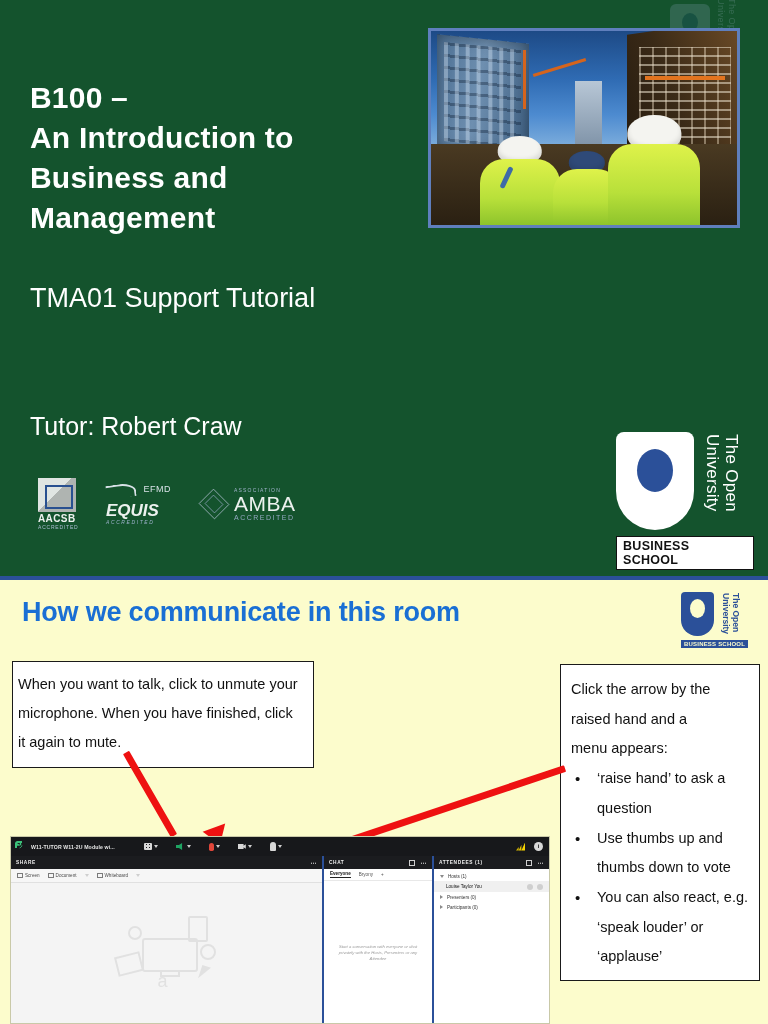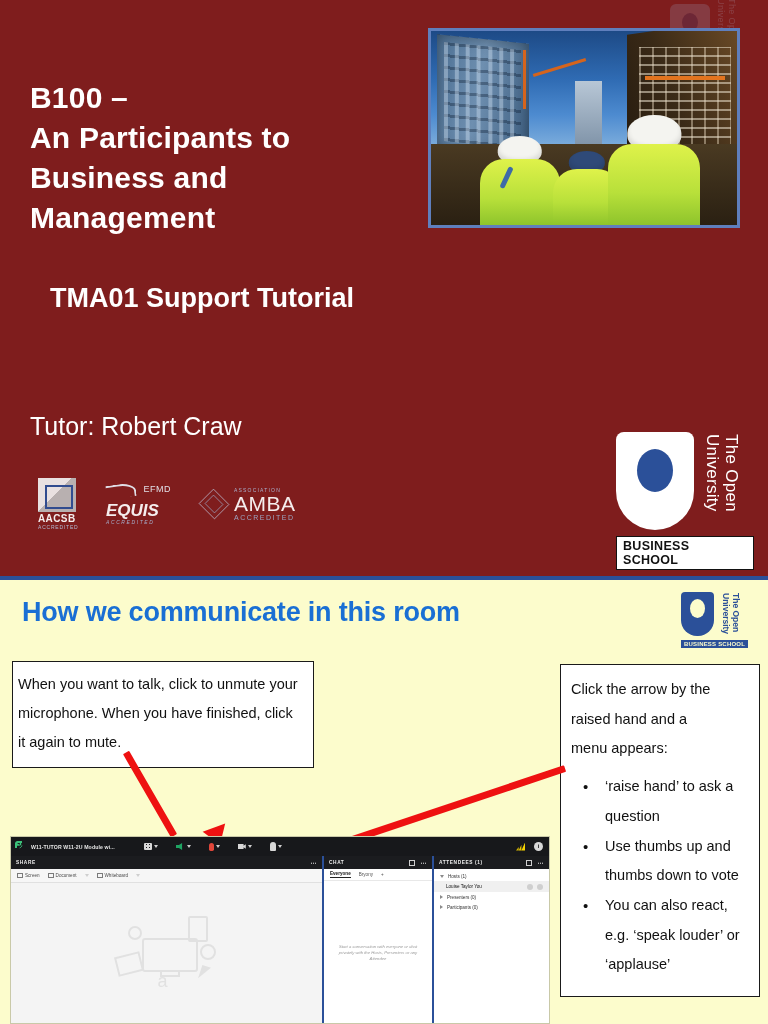--- a/index.html
+++ b/index.html
@@ -9,21 +9,21 @@
     font-family: "Liberation Sans", sans-serif;
     background: #ffffff;
     overflow: hidden;
   }
   .page { position: relative; width: 768px; height: 1024px; }
 
   
   .slide1 {
     position: absolute; left: 0; top: 0;
     width: 768px; height: 576px;
-    background: #7f1d1d;
+    background: #14532d;
     overflow: hidden;
   }
   .ghost-ou {
     position: absolute; right: 10px; top: -18px;
     width: 96px; height: 98px;
     opacity: 0.20;
   }
   .ghost-ou .gshield {
     position: absolute; left: 8px; top: 22px;
     width: 40px; height: 46px;
@@ -128,21 +128,21 @@
 
   .s1-title {
     position: absolute; left: 30px; top: 78px;
     color: #ffffff;
     font-size: 30px; font-weight: bold; line-height: 1.33;
     letter-spacing: .2px;
   }
   .s1-sub {
     position: absolute; left: 30px; top: 283px;
     color: #ffffff;
-    font-size: 27px; font-weight: bold; margin-left: 20px;
+    font-size: 27px; font-weight: normal;
   }
   .s1-tutor {
     position: absolute; left: 30px; top: 412px;
     color: #ffffff;
     font-size: 25px; font-weight: normal;
   }
 
   .accred {
     position: absolute; left: 38px; top: 478px;
     display: flex; align-items: center; gap: 26px;
@@ -246,21 +246,21 @@
     font-weight:bold; padding:1px 3px; letter-spacing:.2px;
   }
 
   .callout {
     position: absolute;
     background: #ffffff; border: 1.5px solid #1a1a1a;
     color: #111111; font-size: 14.5px; line-height: 2.0;
   }
   .callout-left { left: 12px; top: 661px; width: 302px; padding: 8px 10px 10px 5px; }
   .callout-right { left: 560px; top: 664px; width: 200px; padding: 10px 8px 8px 10px; line-height: 2.05; }
-  .callout-right ul { list-style: none; margin: 8px; padding: 0; }
+  .callout-right ul { list-style: none; margin: 0; padding: 0; }
   .callout-right li {
     position: relative; padding-left: 26px; margin: 0;
   }
   .callout-right li::before {
     content: "\2022"; position: absolute; left: 4px; top: 0;
     font-size: 15px;
   }
 
   .arrow { position: absolute; }
   .arrow .shaft {
@@ -413,21 +413,21 @@
         <div class="vest"></div>
       </div>
       <div class="worker w3">
         <div class="helmet"></div>
         <div class="vest"></div>
       </div>
     </div>
 
     <h1 class="s1-title">
       <div>B100 –</div>
-      <div>An Participants to</div>
+      <div>An Introduction to</div>
       <div>Business and</div>
       <div>Management</div>
     </h1>
 
     <h2 class="s1-sub">TMA01 Support Tutorial</h2>
     <div class="s1-tutor">Tutor: Robert Craw</div>
 
     <div class="accred">
       <div class="ac ac-aacsb">
         <div class="sq"></div>

